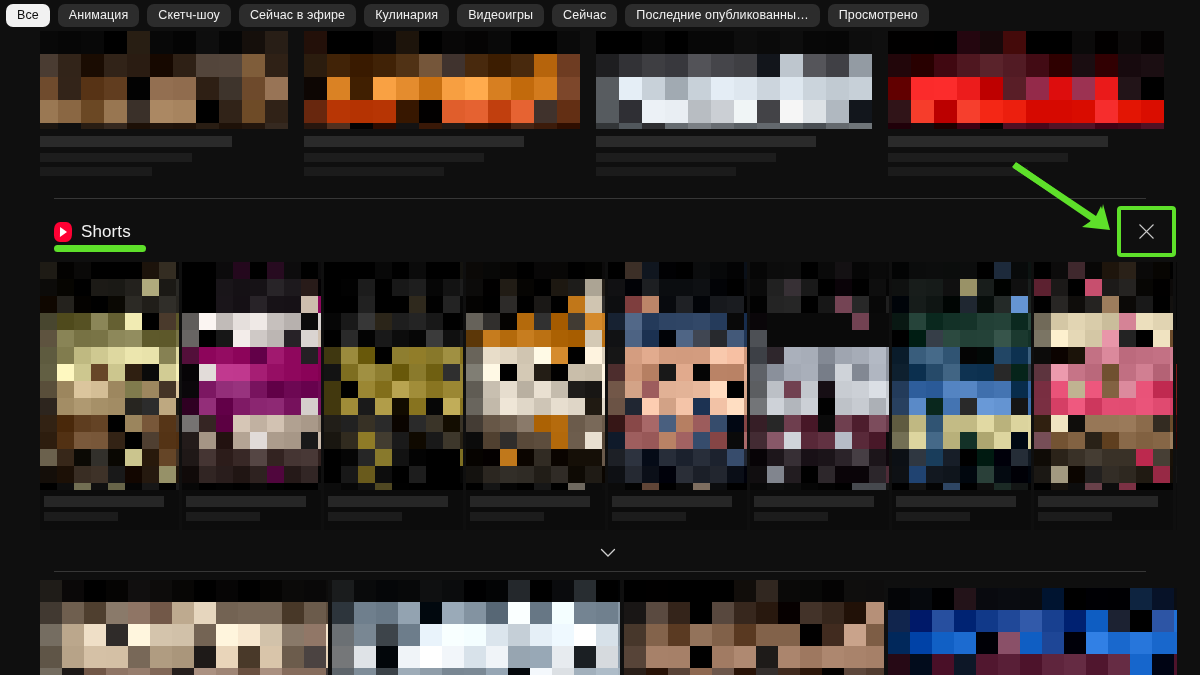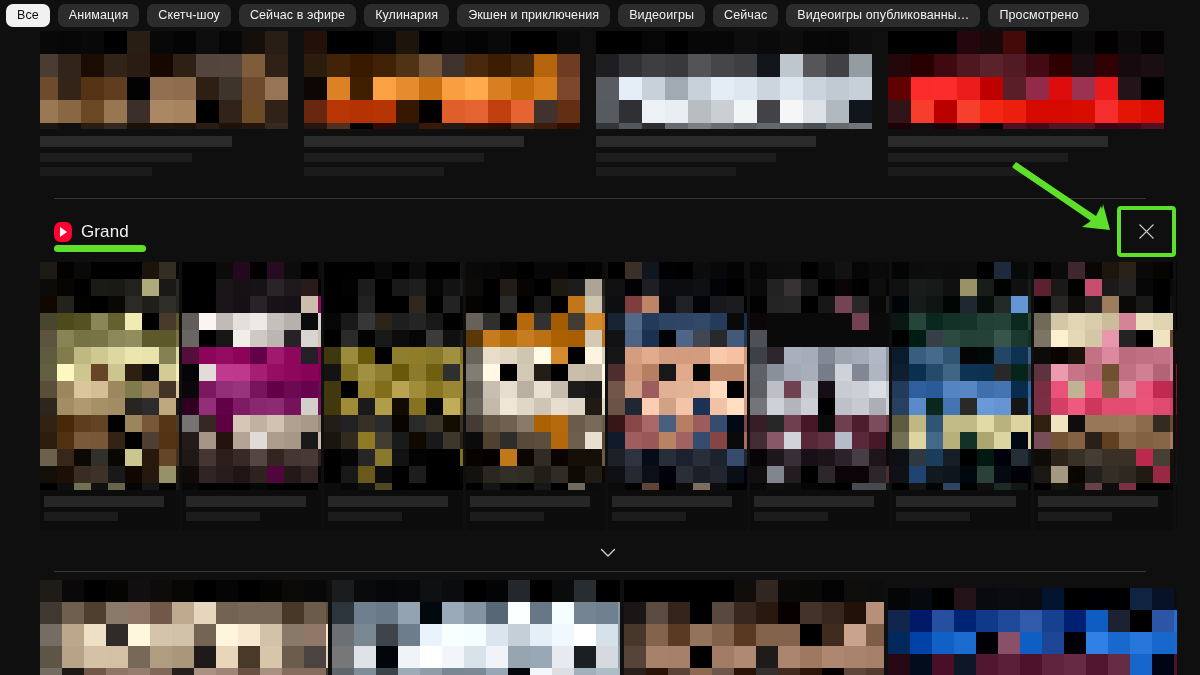--- a/index.html
+++ b/index.html
@@ -173,24 +173,23 @@
 </style>
 </head>
 <body>
 
 <div class="chipbar" id="chipbar">
     <div class="chip active">Все</div>
     <div class="chip">Анимация</div>
     <div class="chip">Скетч-шоу</div>
     <div class="chip">Сейчас в эфире</div>
     <div class="chip">Кулинария</div>
-    <div class="chip">Экшен и приключения</div>
     <div class="chip">Видеоигры</div>
     <div class="chip">Сейчас</div>
-    <div class="chip">Видеоигры опубликованны…</div>
+    <div class="chip">Последние опубликованны…</div>
     <div class="chip">Просмотрено</div>
   </div>
 
 <div class="toprow" id="toprow">
     <div class="topcell">
       <div class="art thumb">
         <div class="px" style="left: 0px; top: 0px; width: 23px; height: 23px; background: rgb(4, 2, 1);"></div>
         <div class="px" style="left: 23px; top: 0px; width: 23px; height: 23px; background: rgb(8, 8, 8);"></div>
         <div class="px" style="left: 46px; top: 0px; width: 23px; height: 23px; background: rgb(6, 6, 6);"></div>
         <div class="px" style="left: 69px; top: 0px; width: 23px; height: 23px; background: rgb(8, 8, 8);"></div>
@@ -456,21 +455,21 @@
       <div class="meta2"></div>
       <div class="meta3"></div>
     </div>
   </div>
 
 <div class="divider" id="div-top"></div>
 <div class="divider" id="div-bottom"></div>
 
 <div class="shorts-header">
   <span class="shorts-logo"></span>
-  <span class="shorts-title">Grand</span>
+  <span class="shorts-title">Shorts</span>
 </div>
 <div class="green-underline"></div>
 
 <svg class="arrow-svg" viewBox="0 0 120 85">
   <path d="M17 13 L96 66 L101 56 L108 78 L85 76 L92 70 L13 18 Z" fill="#5ee02a"></path>
   <path d="M16 12 L100 70 L103 54 L110 80 L82 77 L91 71 L12 17 Z" fill="#5ee02a"></path>
 </svg>
 
 <div class="close-btn" title="">
   <svg width="17" height="17" viewBox="0 0 17 17">

